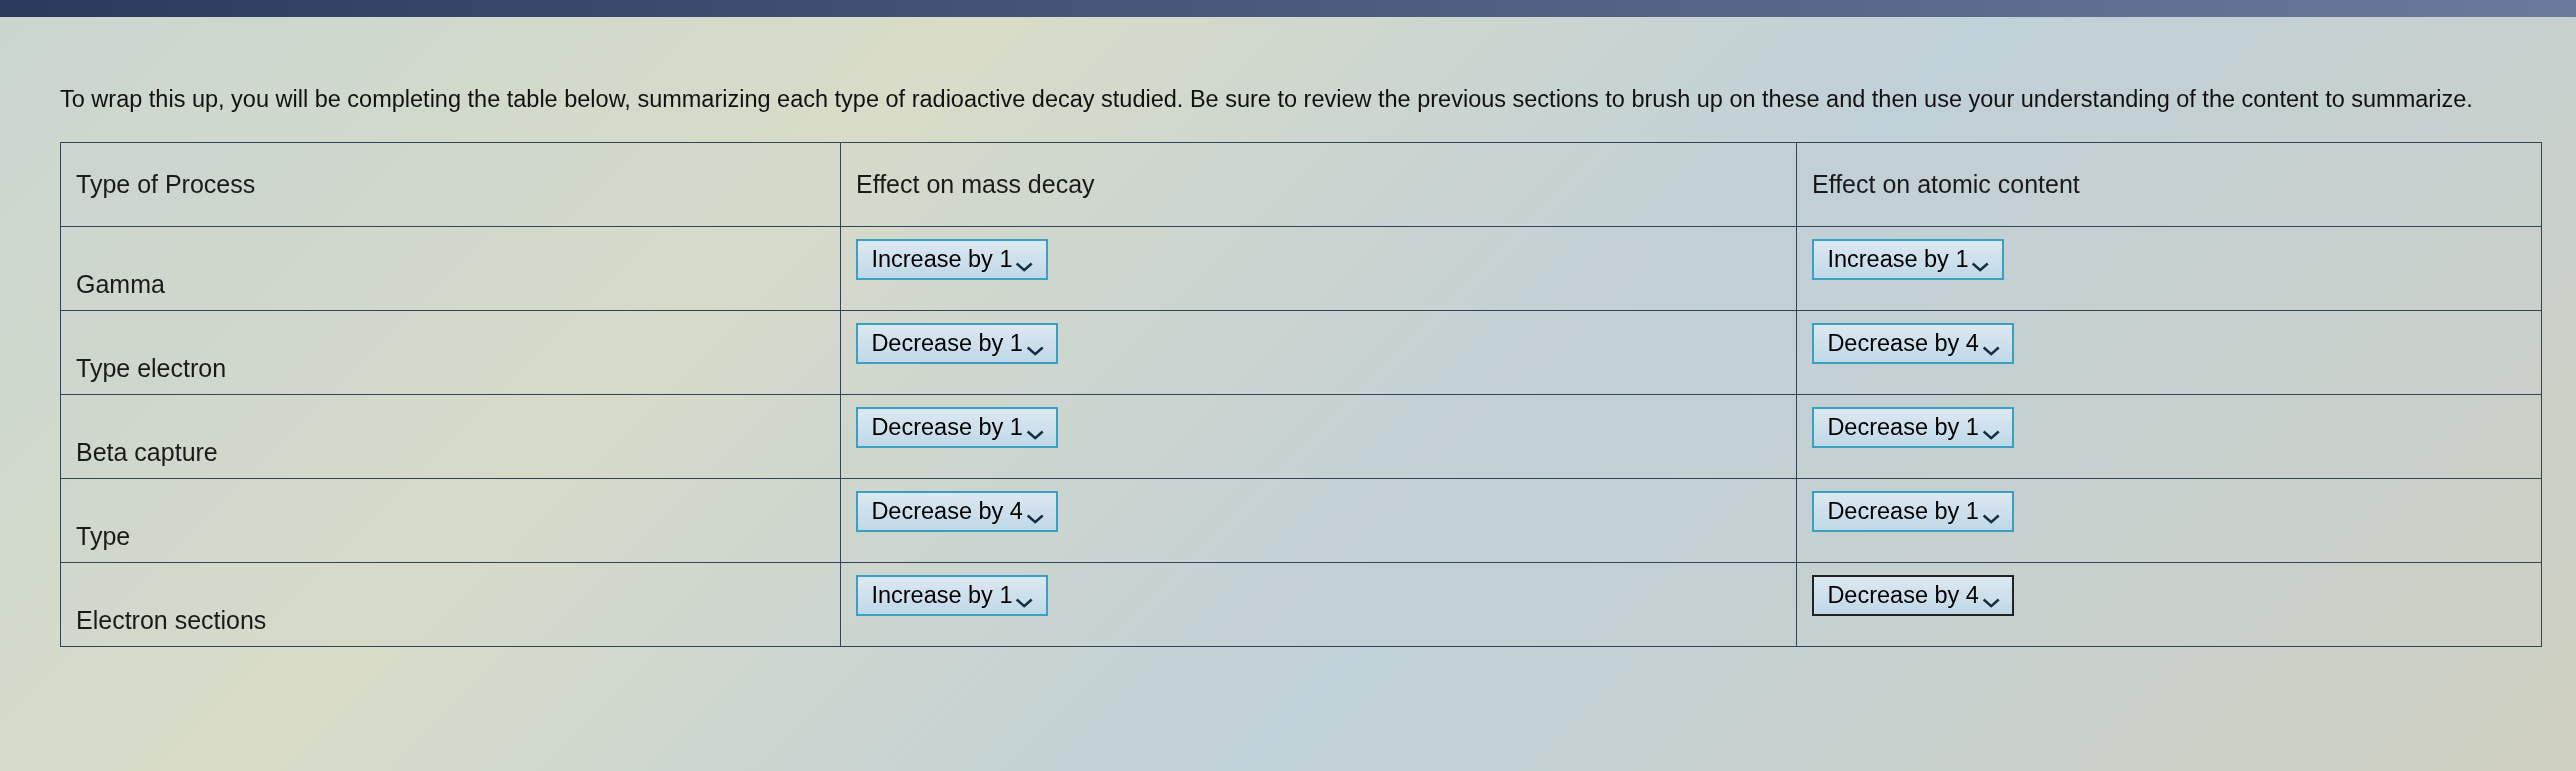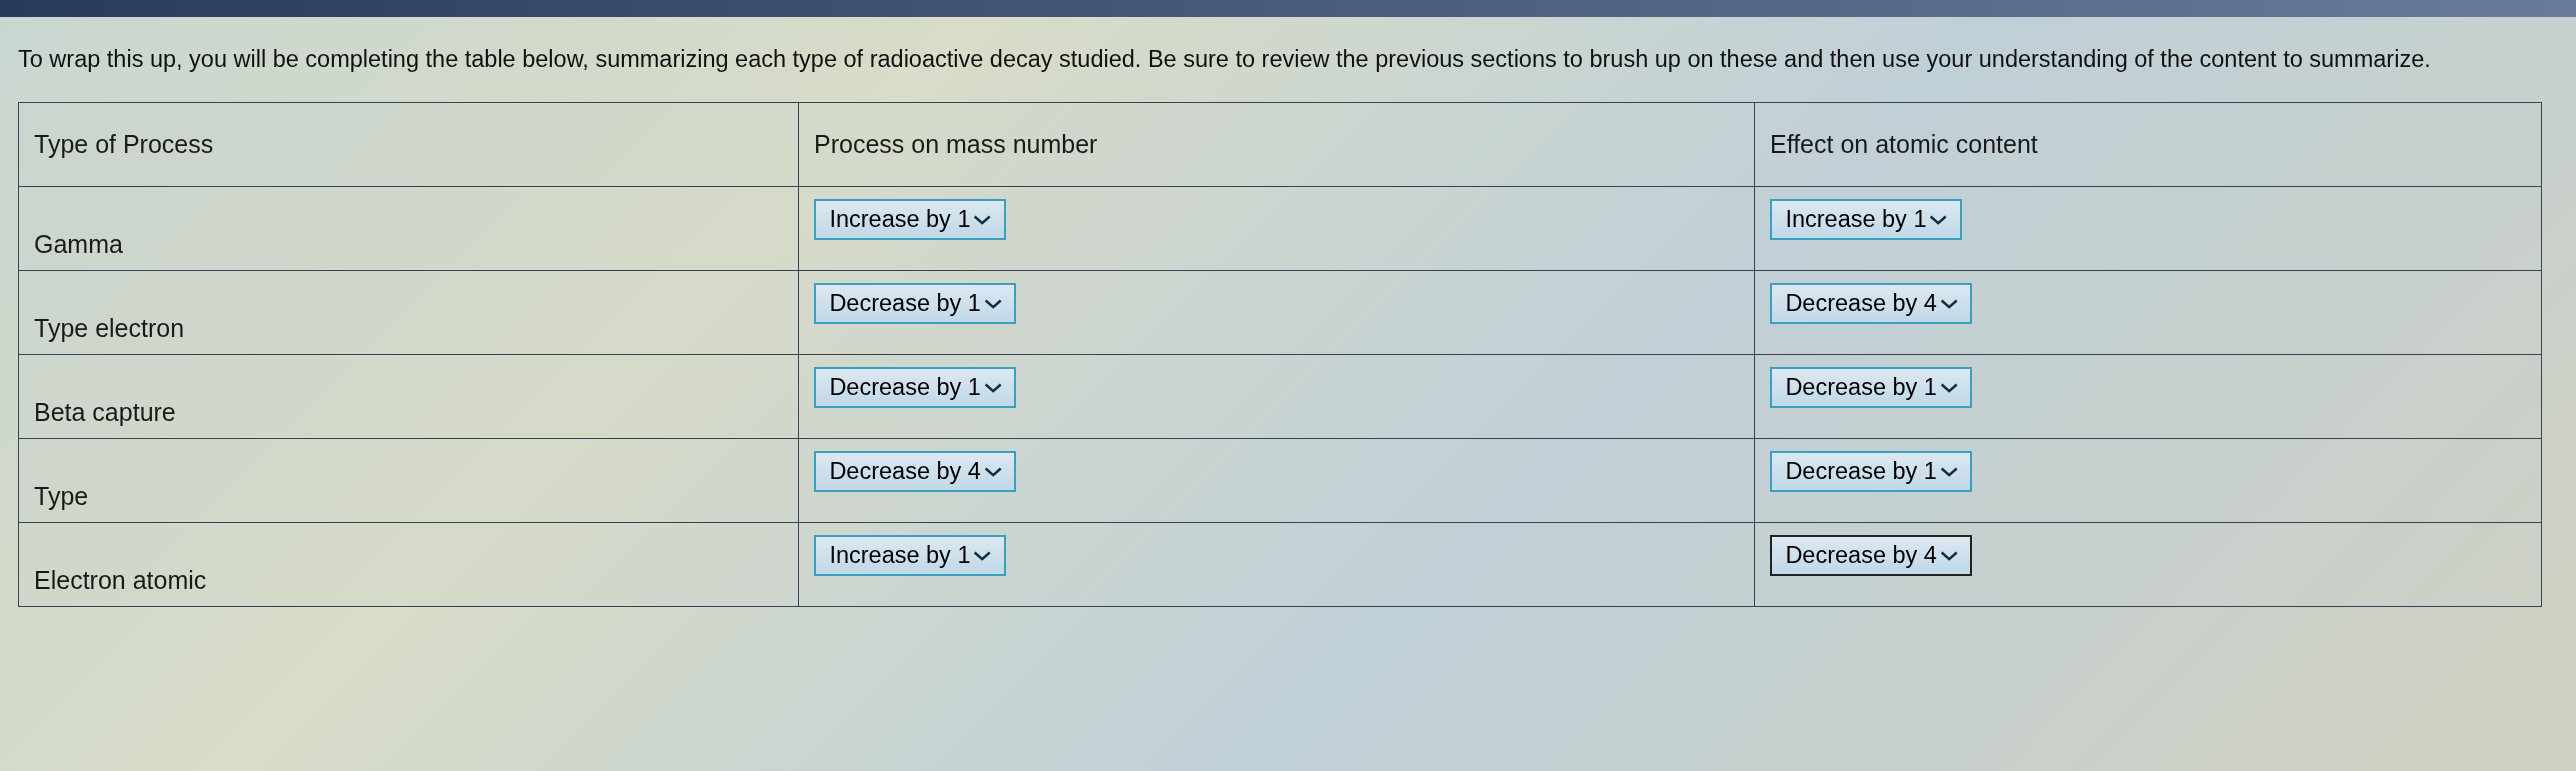--- a/index.html
+++ b/index.html
@@ -10,21 +10,22 @@
     height: 771px;
     font-family: Arial, Helvetica, sans-serif;
     background: linear-gradient(135deg, #c9d6d0 0%, #d8dcc8 30%, #c0d0d8 60%, #d0d0c0 100%);
     color: #1a1a1a;
   }
   .topbar {
     height: 17px;
     background: linear-gradient(to right, #2a3a5a, #4a5a7a, #6a7a9a);
   }
   .content {
-    padding: 25px 34px 0 18px;
+    padding: 25px 34px 0 60px;
+    margin-top: 40px;
   }
   .instructions {
     font-size: 23.5px;
     line-height: 1.5;
     margin-bottom: 25px;
     color: #111;
   }
   table.decay {
     width: 100%;
     border-collapse: collapse;
@@ -56,21 +57,21 @@
   }
   .dropcell {
     padding: 0 15px;
     height: 100%;
     display: flex;
     align-items: flex-start;
     padding-top: 11.7px;
   }
   .dropdown {
     display: inline-flex;
-    align-items: center;
+    align-items: flex-end;
     gap: 3px;
     border: 2.5px solid #3aa0c0;
     background: linear-gradient(to bottom, #dce8f0, #c0d8e8);
     padding: 5px 11.7px 5px 13.4px;
     font-size: 23.5px;
     color: #000;
     cursor: pointer;
   }
   .dropdown.dark {
     border-color: #222;
@@ -96,21 +97,21 @@
 
   <table class="decay">
     <colgroup>
       <col class="c1">
         <col class="c2">
         <col class="c3">
     </colgroup>
     <thead>
       <tr>
         <th>Type of Process</th>
-        <th>Process on mass number</th>
+        <th>Effect on mass decay</th>
         <th>Effect on atomic content</th>
       </tr>
     </thead>
     <tbody>
 
       <tr>
         <td>
             <div class="rowlabel">Gamma</div>
           </td>
         <td>
@@ -224,21 +225,21 @@
                     <polyline points="2,3 11,11 20,3" fill="none" stroke="#103040" stroke-width="3"></polyline>
                   </svg>
                 </span>
           </span>
         </div>
           </td>
       </tr>
 
       <tr>
         <td>
-            <div class="rowlabel">Electron atomic</div>
+            <div class="rowlabel">Electron sections</div>
           </td>
         <td>
             <div class="dropcell">
           <span class="dropdown">
             <span>Increase by 1</span>
             <span class="chev">
                   <svg viewBox="0 0 22 14">
                     <polyline points="2,3 11,11 20,3" fill="none" stroke="#103040" stroke-width="3"></polyline>
                   </svg>
                 </span>

